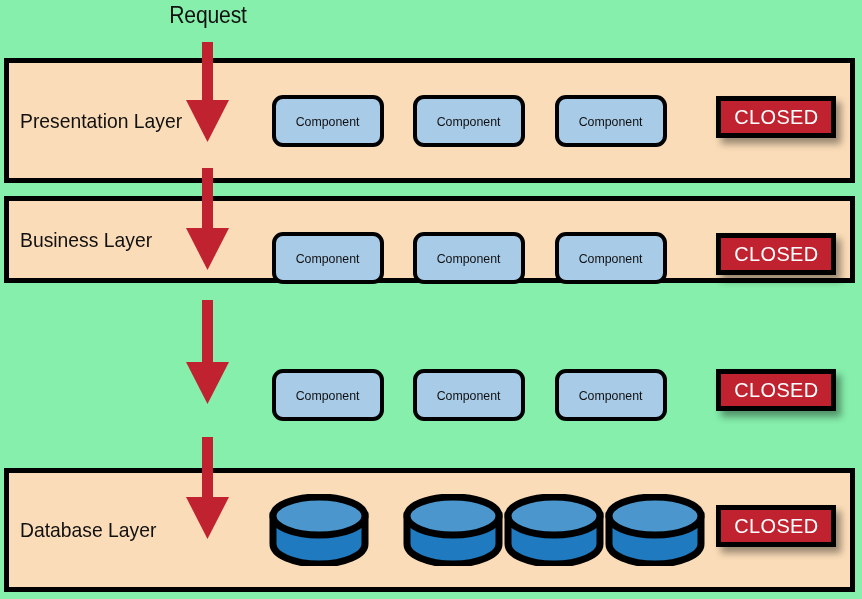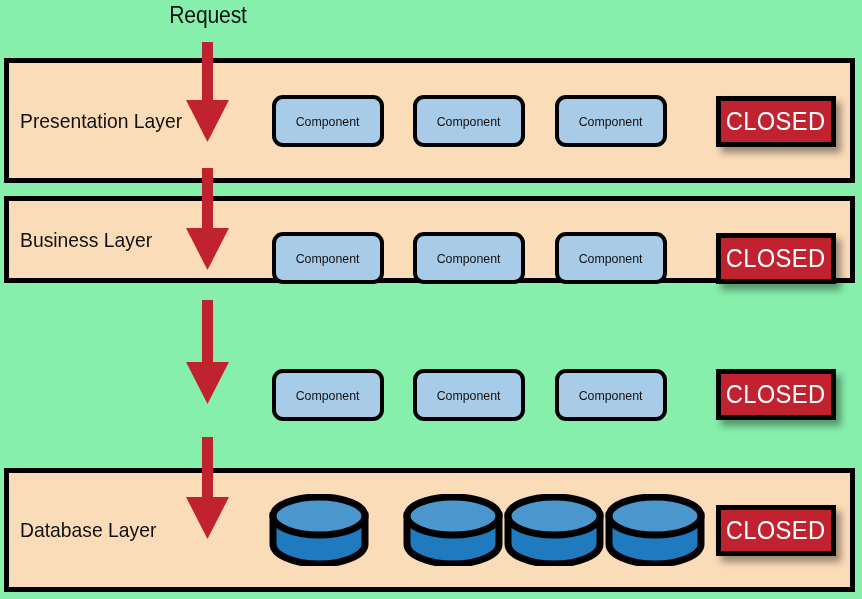--- a/index.html
+++ b/index.html
@@ -91,29 +91,29 @@
     position: absolute;
     width: 100px;
     height: 72px;
   }
   .cyl-svg { display: block; }
 
   
   .closed-badge {
     position: absolute;
     width: 120px;
-    height: 51px;
+    height: 42px;
     background: #c0232f;
     border: 5px solid #000000;
     box-sizing: border-box;
     display: flex;
     align-items: center;
     justify-content: center;
     color: #ffffff;
-    font-size: 25px;
+    font-size: 21px;
     letter-spacing: 0.4px;
     box-shadow: 5px 6px 7px rgba(0,0,0,0.38);
     font-family: "Liberation Sans Narrow", "Liberation Sans", sans-serif;
   }
   .closed-badge span { display: block; transform: scaleX(0.95); }
 
   
   .arrow-layer {
     position: absolute;
     left: 0;

